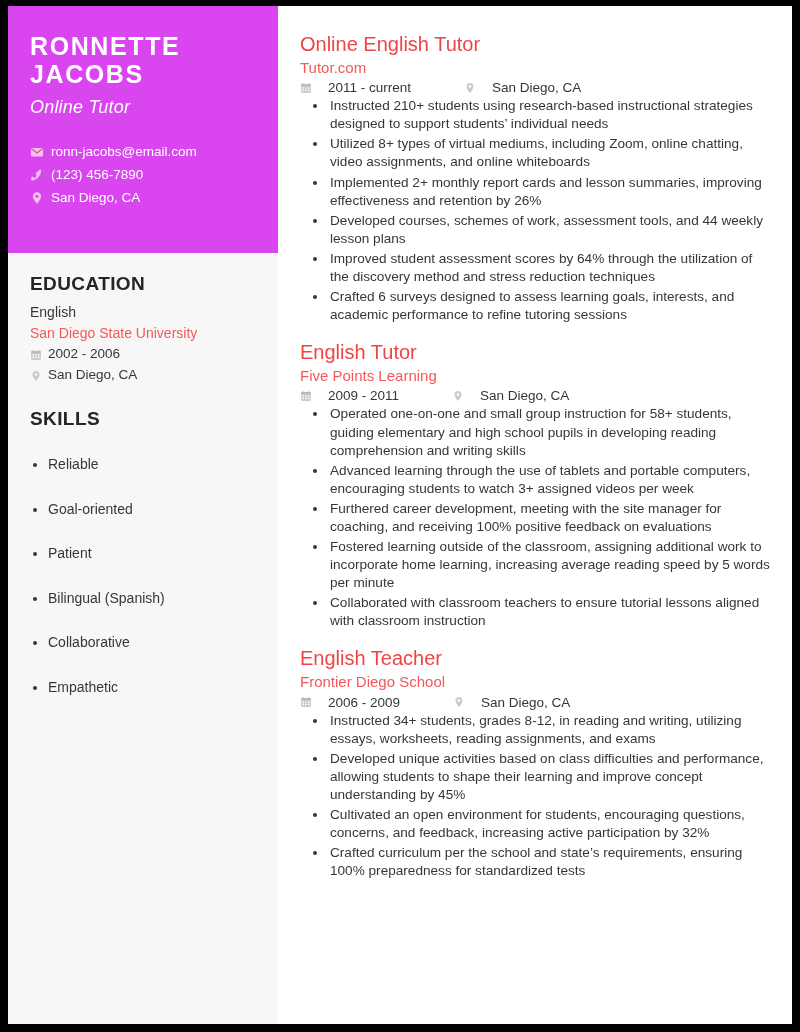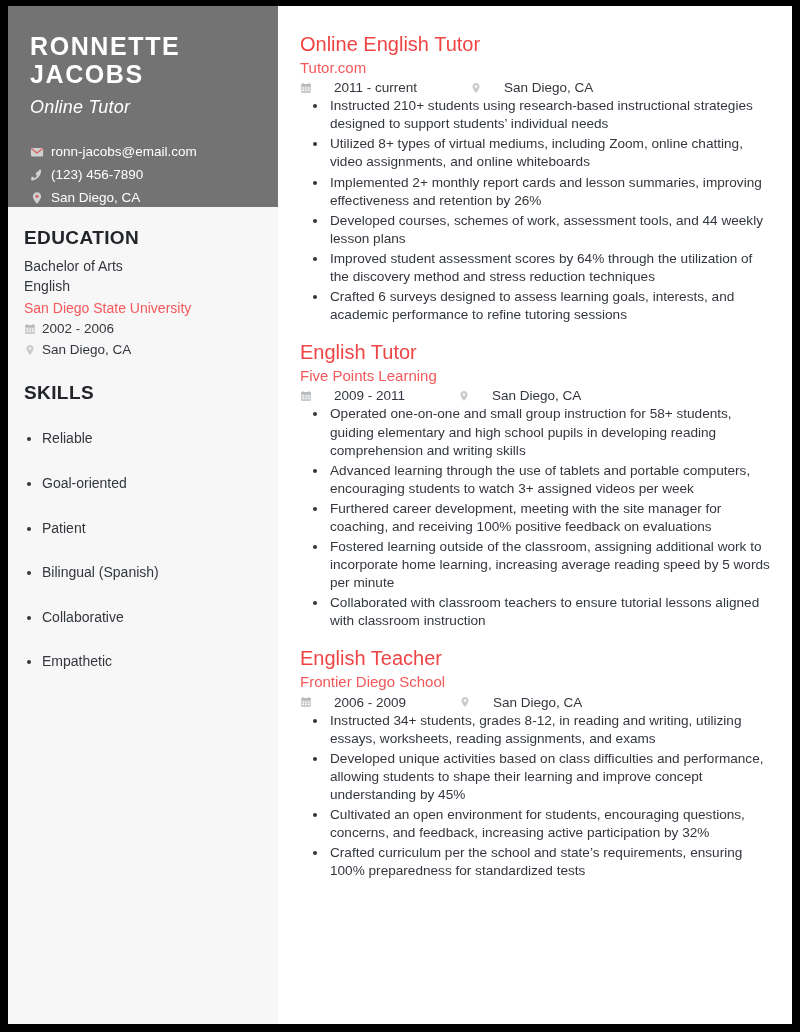--- a/index.html
+++ b/index.html
@@ -27,24 +27,24 @@
 
   
   #sidebar {
     width: 270px;
     flex: 0 0 270px;
     background: #f7f7f7;
     position: relative;
   }
 
   #header-band {
-    background: #737373;
+    background: #d946ef;
     padding: 26px 22px 28px 22px;
     box-sizing: border-box;
-    height: 201px;
+    height: 247px;
   }
 
   .cand-name {
     font-family: "Liberation Sans", sans-serif;
     font-weight: bold;
     font-size: 25px;
     line-height: 1.12;
     letter-spacing: 1.6px;
     color: #ffffff;
     margin: 0 0 9px 0;
@@ -76,21 +76,21 @@
     justify-content: center;
     opacity: .78;
   }
   .contact-row .ico svg { display: block; }
   .contact-link {
     color: #ffffff;
     text-decoration: underline;
     font-weight: bold;
   }
 
-  .side-block { padding: 0 16px; }
+  .side-block { padding: 0 22px; }
   .side-block.first { margin-top: 20px; }
 
   .side-heading {
     font-family: "Liberation Sans", sans-serif;
     font-weight: bold;
     font-size: 19px;
     letter-spacing: .4px;
     color: #22252a;
     margin: 0 0 7px 0;
     text-transform: uppercase;
@@ -171,21 +171,21 @@
   .job-meta {
     display: flex;
     align-items: center;
     font-size: 13.5px;
     color: #33373d;
     margin-bottom: 2px;
   }
   .job-meta .seg {
     display: flex;
     align-items: center;
-    gap: 22px;
+    gap: 16px;
   }
   .job-meta .seg.loc { margin-left: 53px; }
   .job-meta .ico {
     width: 12px;
     flex: 0 0 12px;
     display: flex;
     align-items: center;
     justify-content: center;
   }
 
@@ -243,21 +243,20 @@
           </span>
           <span>San Diego, CA</span>
         </div>
 
 
       </div>
     </div>
 
     <section class="side-block first">
       <h2 class="side-heading">EDUCATION</h2>
-      <div class="edu-line">Bachelor of Arts</div>
       <div class="edu-line">English</div>
       <div class="edu-school">San Diego State University</div>
       <div class="meta-row">
         <span class="ico">
           <svg width="12" height="12" viewBox="0 0 16 16">
               <rect x="1.5" y="2.8" width="13" height="11.7" rx="1.1" fill="#c9cbcd"></rect>
               <rect x="1.5" y="2.8" width="13" height="2.9" rx="1.1" fill="#b9bbbd"></rect>
               <rect x="3.4" y="1.2" width="1.5" height="2.6" rx=".6" fill="#b9bbbd"></rect>
               <rect x="11.1" y="1.2" width="1.5" height="2.6" rx=".6" fill="#b9bbbd"></rect>
               <g fill="#ffffff">

